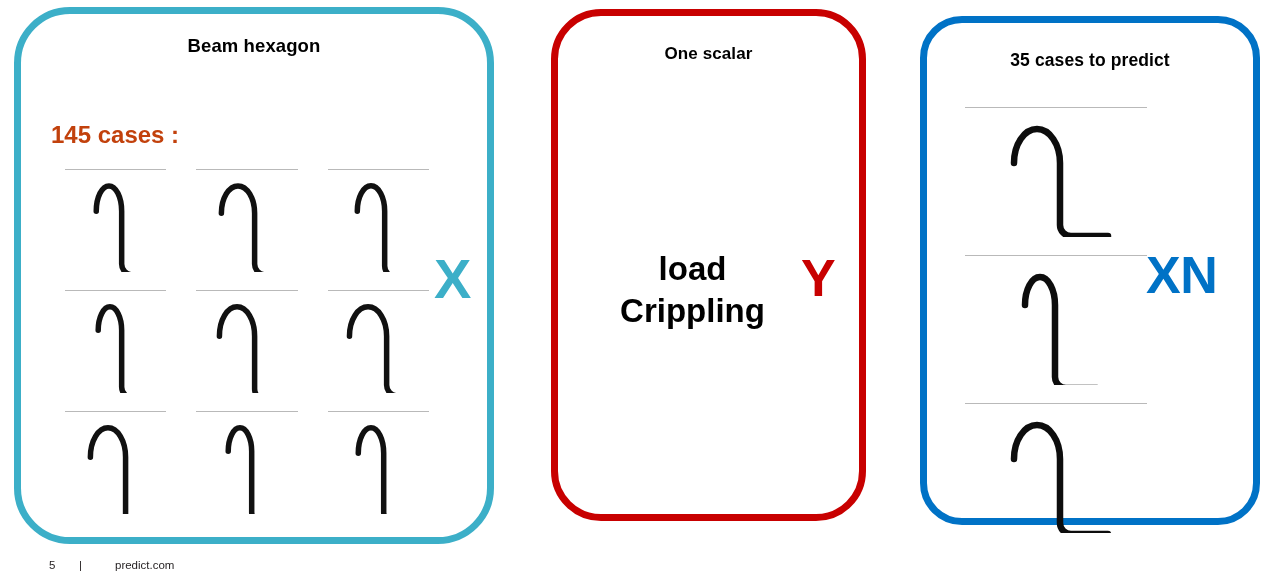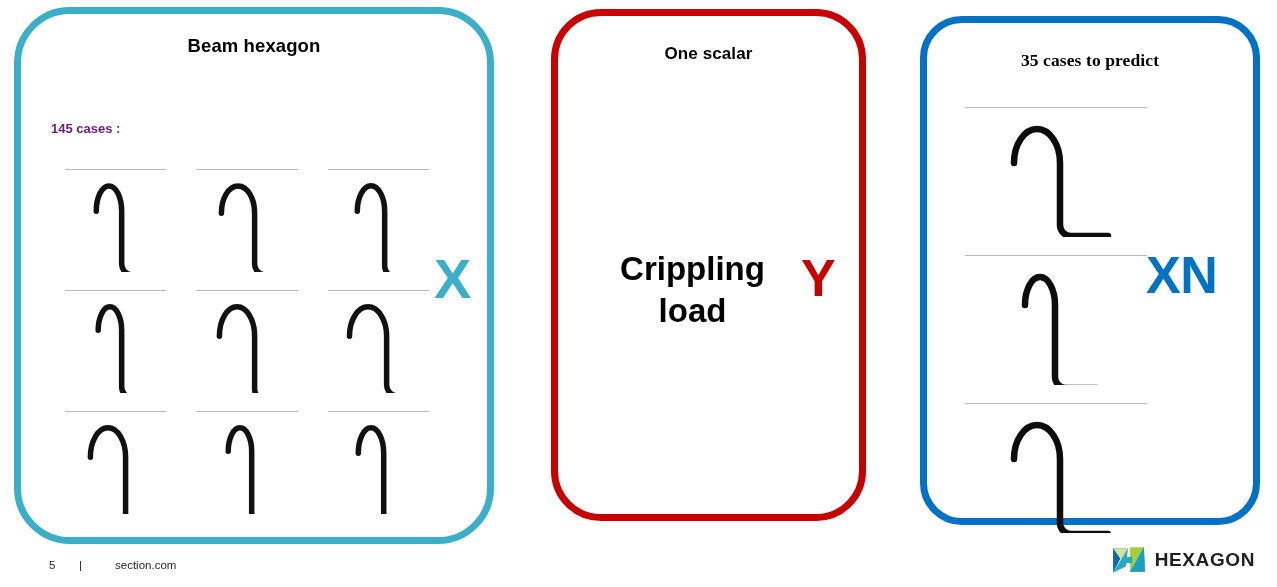--- a/index.html
+++ b/index.html
@@ -61,32 +61,31 @@
   #panel-y .panel-title { top: 28px; font-size: 17px; }
 
   
   #panel-xn {
     left: 920px;
     top: 16px;
     width: 340px;
     height: 509px;
     border: 7px solid #0072c6;
     border-radius: 42px;
-    font-family: Liberation Serif, serif;
   }
   #panel-xn .panel-title { top: 27px; font-size: 17.5px; }
 
   
   .cases-label {
     position: absolute;
     left: 30px;
     top: 107px;
-    font-size: 13px;
-    font-weight: bold;
-    color: #701a75;
+    font-size: 24px;
+    font-weight: bold;
+    color: #c2410c;
   }
 
   .beam-grid {
     position: absolute;
     left: 42px;
     top: 140px;
     width: 380px;
     display: grid;
     grid-template-columns: repeat(3, 1fr);
     grid-auto-rows: 121px;
@@ -293,22 +292,22 @@
             <path class="beam-path" stroke="#111111" d="M 33.0 35.0 A 13.0 26.0 0 0 1 59.0 35.0 L 59.0 95.0 A 11.0 11.0 0 0 0 70.0 106.0 L 97.0 106.0"></path>
           </svg>
         </div>
       </div>
   </div>
   <div class="tag" id="tag-x" style="color: rgb(60, 175, 200);">X</div>
 
   <div class="panel" id="panel-y" style="border-color: rgb(200, 0, 0);">
     <div class="panel-title">One scalar</div>
     <div class="scalar-text">
+      <div>load</div>
       <div>Crippling</div>
-      <div>load</div>
     </div>
   </div>
   <div class="tag" id="tag-y" style="color: rgb(200, 0, 0);">Y</div>
 
   <div class="panel" id="panel-xn" style="border-color: rgb(0, 114, 198);">
     <div class="panel-title">35 cases to predict</div>
     <div class="beam-col" id="beam-col-xn">
         <div class="beam-cell-lg">
           <div class="beam-rule-lg" style="background: rgb(185, 185, 185);"></div>
           <svg class="beam-svg-lg" viewBox="0 0 150 118">
@@ -327,31 +326,17 @@
             <path class="beam-path-lg" stroke="#111111" d="M 34.0 44.0 A 23.0 34.0 0 0 1 80.0 44.0 L 80.0 108.0 A 11.0 11.0 0 0 0 91.0 119.0 L 128.0 119.0"></path>
           </svg>
         </div>
       </div>
   </div>
   <div class="tag" id="tag-xn" style="color: rgb(0, 114, 198); text-align: right;">XN</div>
 
   <div class="footer">
     <span class="f-page">5</span>
     <span class="f-sep">|</span>
-    <span class="f-site">section.com</span>
+    <span class="f-site">predict.com</span>
   </div>
 
-  <div class="brand">
-    <span>
-      <svg class="brand-mark" viewBox="0 0 64 64" xmlns="http://www.w3.org/2000/svg">
-        <polygon points="2,10 26,10 2,56" fill="#0d6aa8"></polygon>
-        <polygon points="2,10 30,10 26,44" fill="#cfe2a0"></polygon>
-        <polygon points="2,56 26,44 30,10" fill="#2aa8c4"></polygon>
-        <polygon points="34,54 34,8 60,8" fill="#a6ce39"></polygon>
-        <polygon points="34,54 60,8 62,54" fill="#2aa8c4"></polygon>
-        <polygon points="34,54 62,54 60,8" fill="#1b9fc0"></polygon>
-        <polygon points="26,26 38,26 38,38 26,38" fill="#2aa8c4"></polygon>
-      </svg>
-    </span>
-    <span class="brand-word">HEXAGON</span>
-  </div>
 
 </div>
 
 </body></html>

